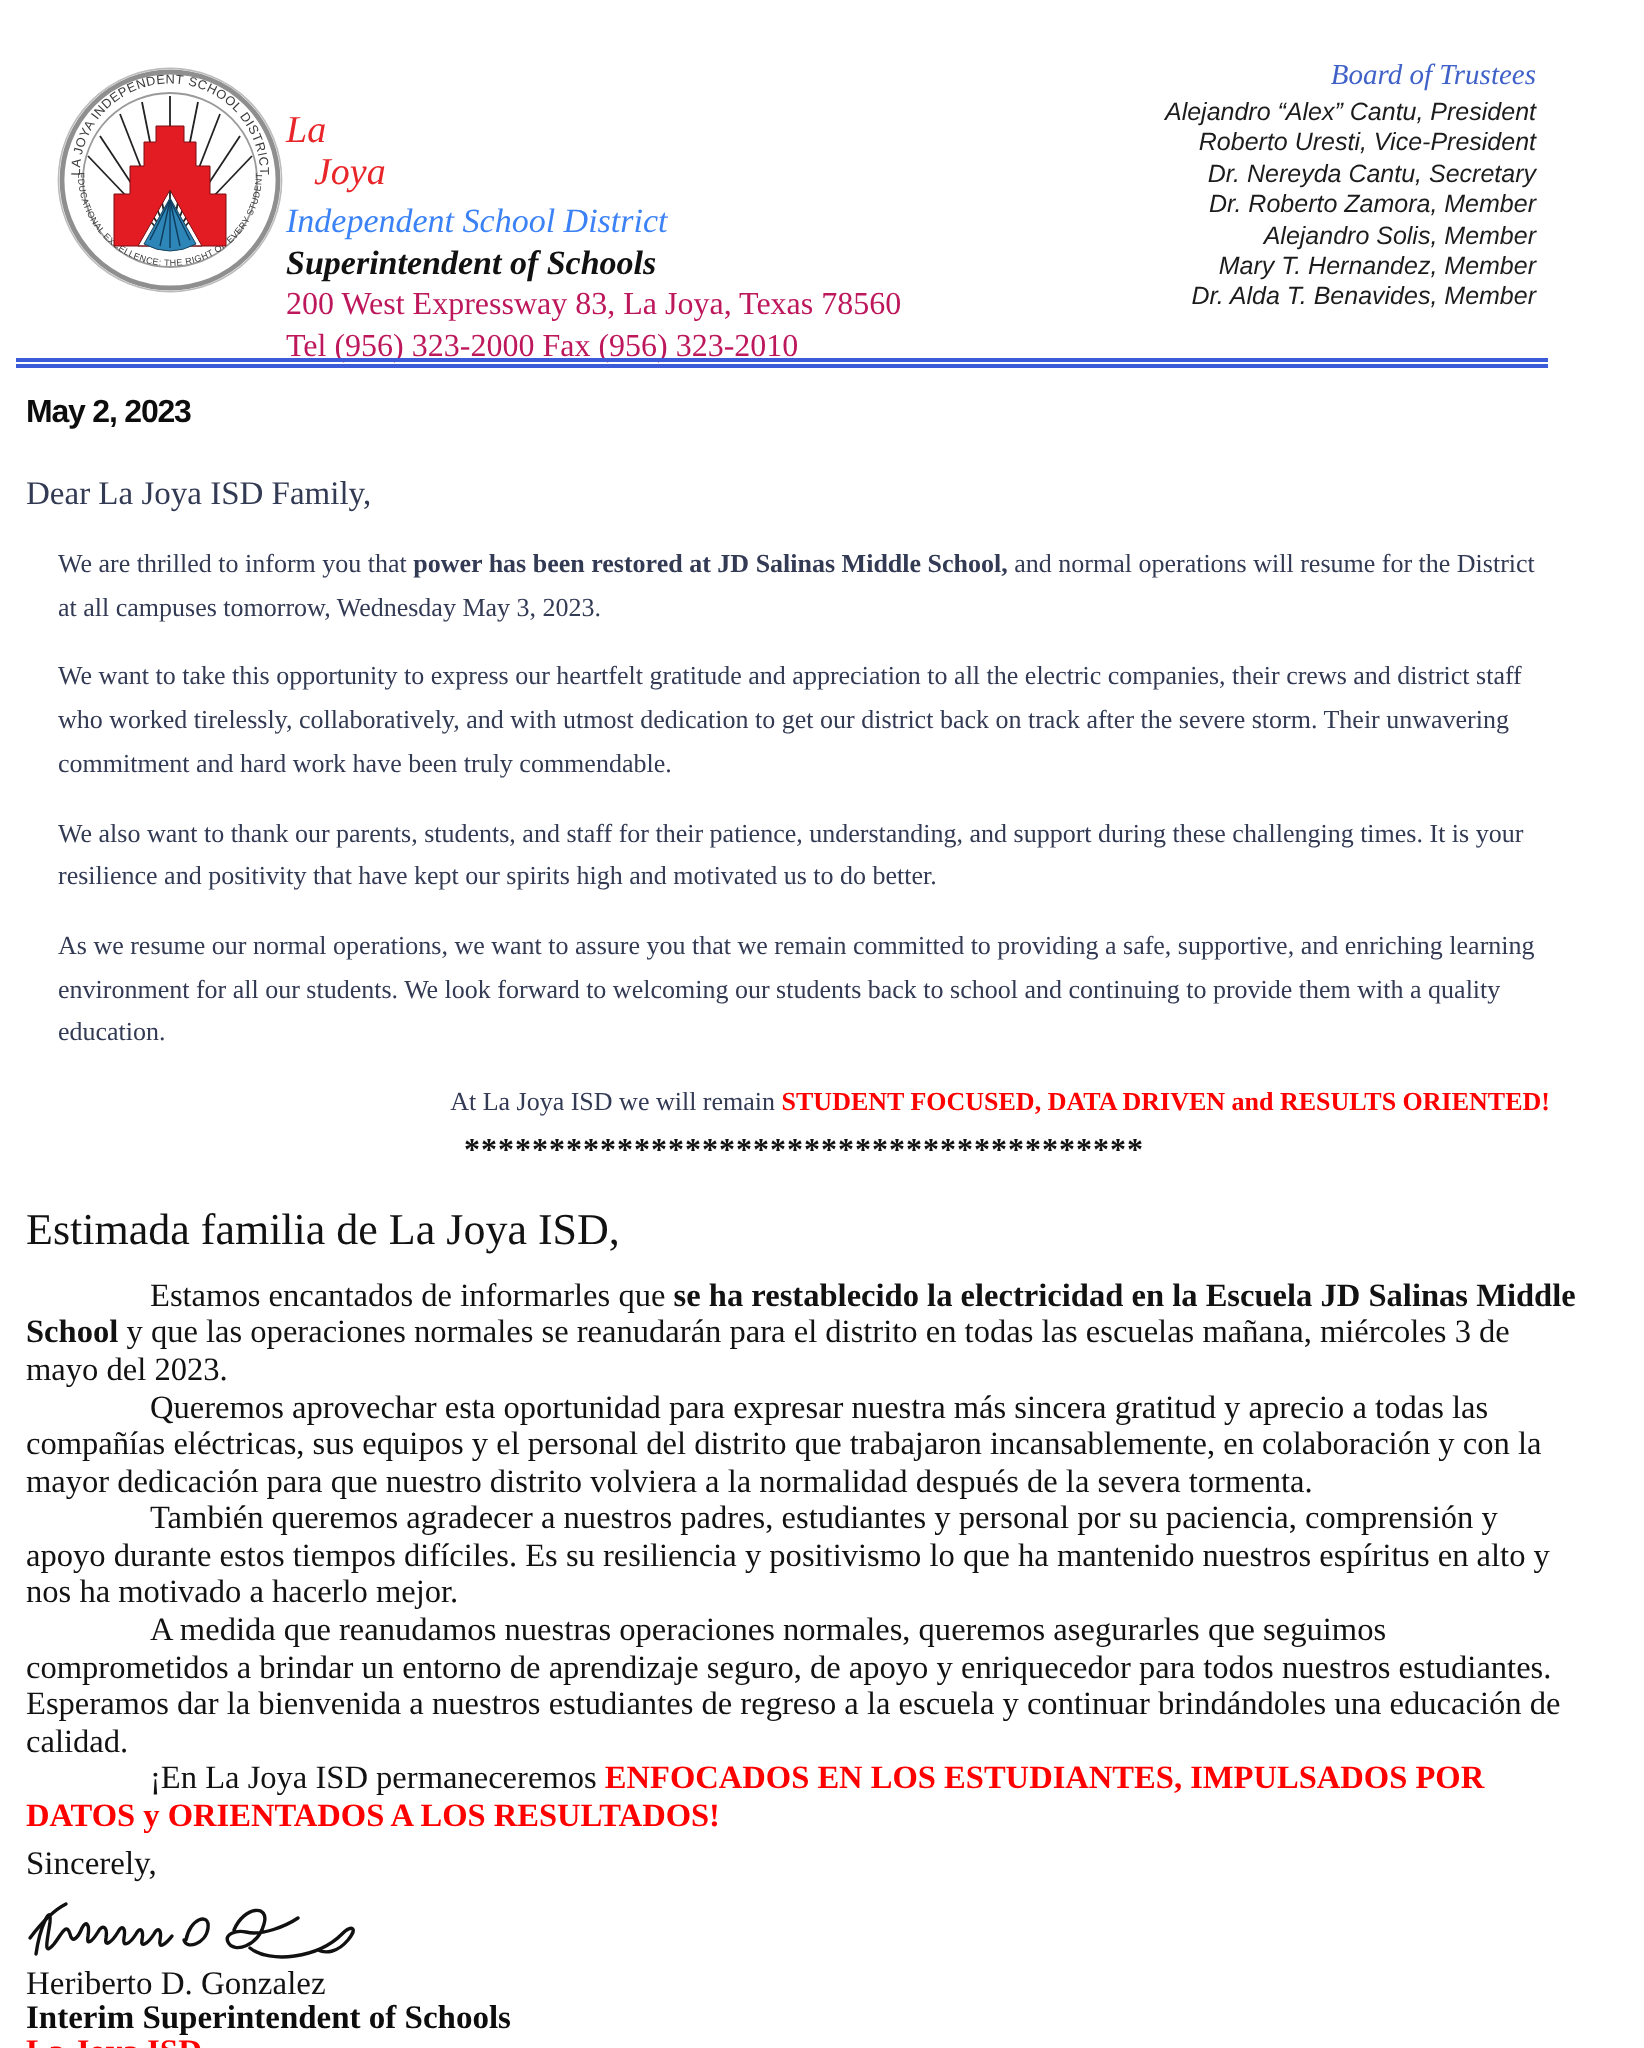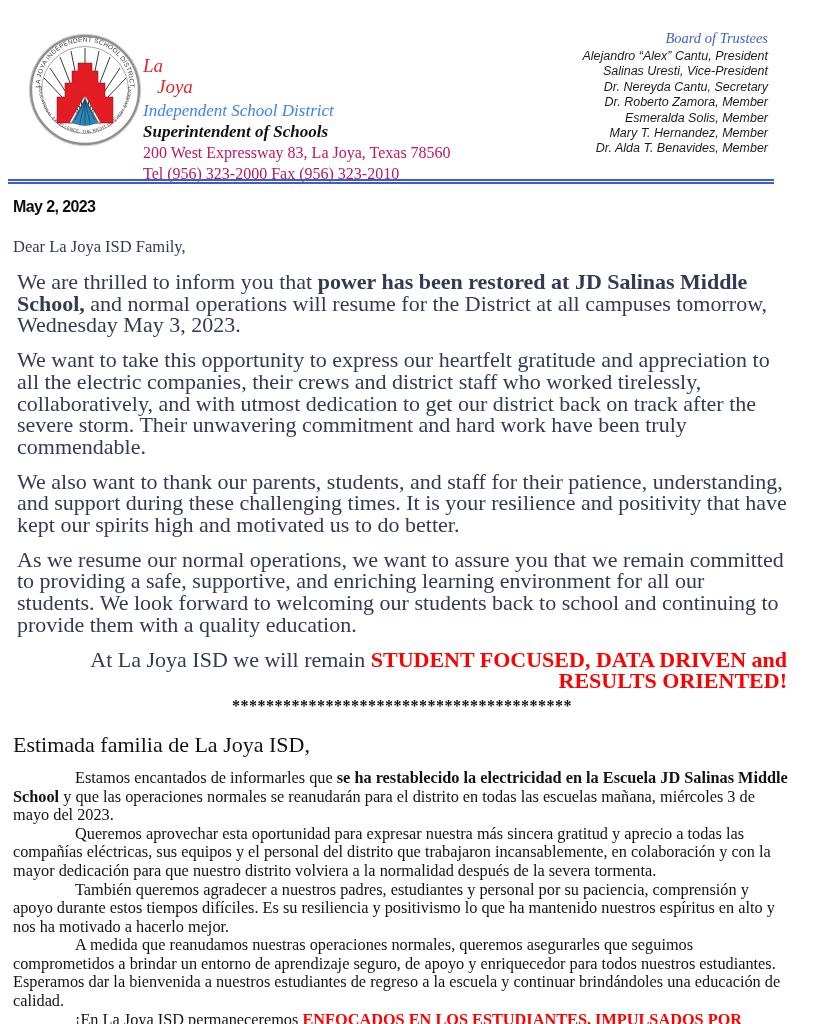--- a/index.html
+++ b/index.html
@@ -19,21 +19,21 @@
   .board-member{font-family:"Liberation Sans",sans-serif;font-style:italic;
                 font-size:12.5px;line-height:15.4px;color:#1c1c1c;}
   .rule{position:absolute;left:8px;top:179px;width:766px;height:1px;
         border-top:2px solid #3c5bd8;border-bottom:2px solid #3c5bd8;}
 
   
   .letter{position:absolute;left:13px;top:197px;width:778px;color:#333a54;}
   .date{font-family:"Liberation Sans",sans-serif;font-weight:bold;font-size:16px;
         letter-spacing:-0.6px;color:#0d0d0d;line-height:20px;margin-bottom:19px;}
   .sal-en{font-size:16.5px;line-height:22px;margin:0 0 13px;}
-  .en-block p{font-size:22px;line-height:21.7px;margin:0 4px 13px;}
+  .en-block p{font-size:13px;line-height:21.7px;margin:0 16px 13px;}
   .en-block p:last-child{margin-bottom:3px;text-align:right;}
   .stars{font-weight:bold;text-align:center;font-size:16px;line-height:22px;
          margin:0 0 17px;color:#111;letter-spacing:0.5px;}
   .sal-es{color:#121212;font-size:22px;line-height:22px;margin:0 0 13px;}
   .es-block p{color:#121212;font-size:16.3px;line-height:18.6px;margin:0;}
   .es-block p.indent{text-indent:62px;}
   .seg-b{font-weight:bold;}
   .seg-rb{font-weight:bold;color:#ff0000;}
   .closing{color:#121212;font-size:16.5px;line-height:22px;margin-top:3px;}
   .sig{display:block;height:40px;margin:0;}
@@ -89,24 +89,24 @@
     <div class="d-line1">Independent School District</div>
     <div class="d-line2">Superintendent of Schools</div>
     <div class="d-addr">200 West Expressway 83, La Joya, Texas 78560</div>
     <div class="d-tel">Tel (956) 323-2000   Fax (956) 323-2010</div>
   </div>
 
   <div class="board">
     <div class="board-title">Board of Trustees</div>
     <div id="board-members">
         <div class="board-member">Alejandro “Alex” Cantu, President</div>
-        <div class="board-member">Salinas Uresti, Vice-President</div>
+        <div class="board-member">Roberto Uresti, Vice-President</div>
         <div class="board-member">Dr. Nereyda Cantu, Secretary</div>
         <div class="board-member">Dr. Roberto Zamora, Member</div>
-        <div class="board-member">Esmeralda Solis, Member</div>
+        <div class="board-member">Alejandro Solis, Member</div>
         <div class="board-member">Mary T. Hernandez, Member</div>
         <div class="board-member">Dr. Alda T. Benavides, Member</div>
       </div>
   </div>
 
   <div class="rule"></div>
 
   <main class="letter">
     <div class="date">May 2, 2023</div>
     <p class="sal-en">Dear La Joya ISD Family,</p>

